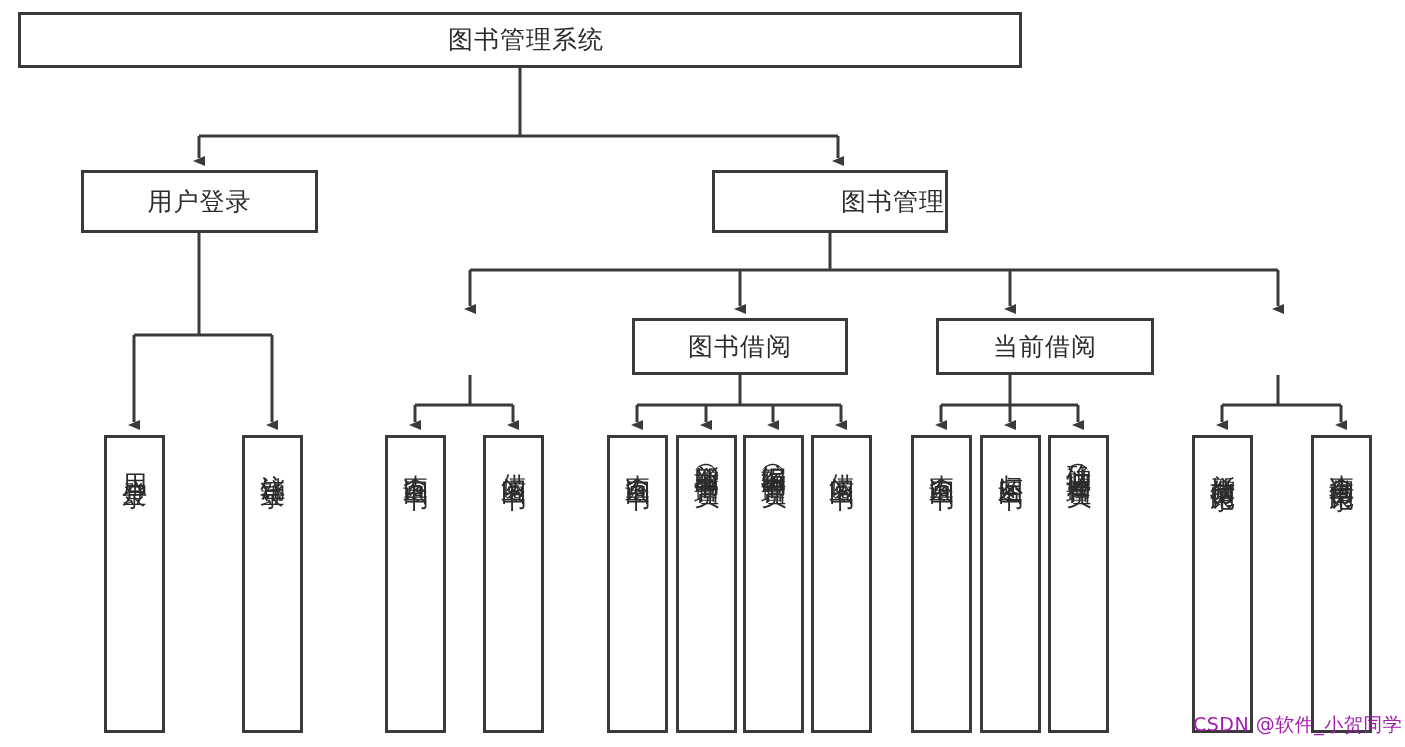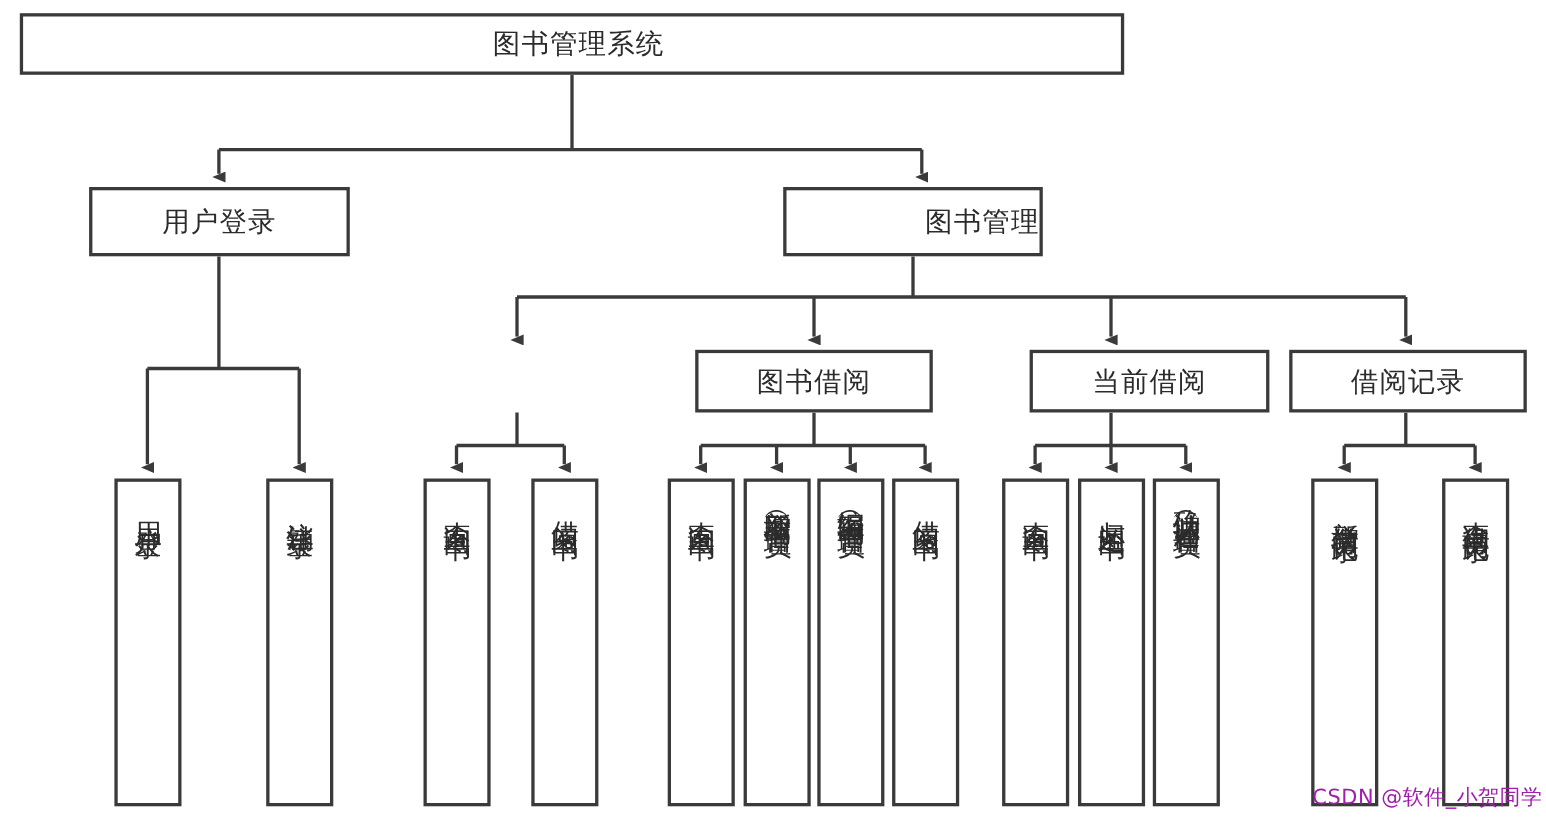--- a/index.html
+++ b/index.html
@@ -132,23 +132,20 @@
   <div class="node horiz" style="left:712px; top:170px; width:236px; height:63px;justify-content:flex-end;">
     <span>图书管理</span>
   </div>
 
   <div class="node horiz" style="left:632px; top:318px; width:216px; height:57px;">
     <span>图书借阅</span>
   </div>
   <div class="node horiz" style="left:900px; top:318px; width:218px; height:57px;margin-left:36px;">
     <span>当前借阅</span>
   </div>
-  <div class="node horiz" style="left:1172px; top:318px; width:216px; height:57px;">
-    <span>借阅记录</span>
-  </div>
 
   <div class="node vert" style="left:104px; top:435px; width:61px; height:298px;">
     <span class="vert-text">用户登录</span>
   </div>
   <div class="node vert" style="left:242px; top:435px; width:61px; height:298px;">
     <span class="vert-text">注销登录</span>
   </div>
 
   <div class="node vert" style="left:385px; top:435px; width:61px; height:298px;">
     <span class="vert-text">查询图书</span>

